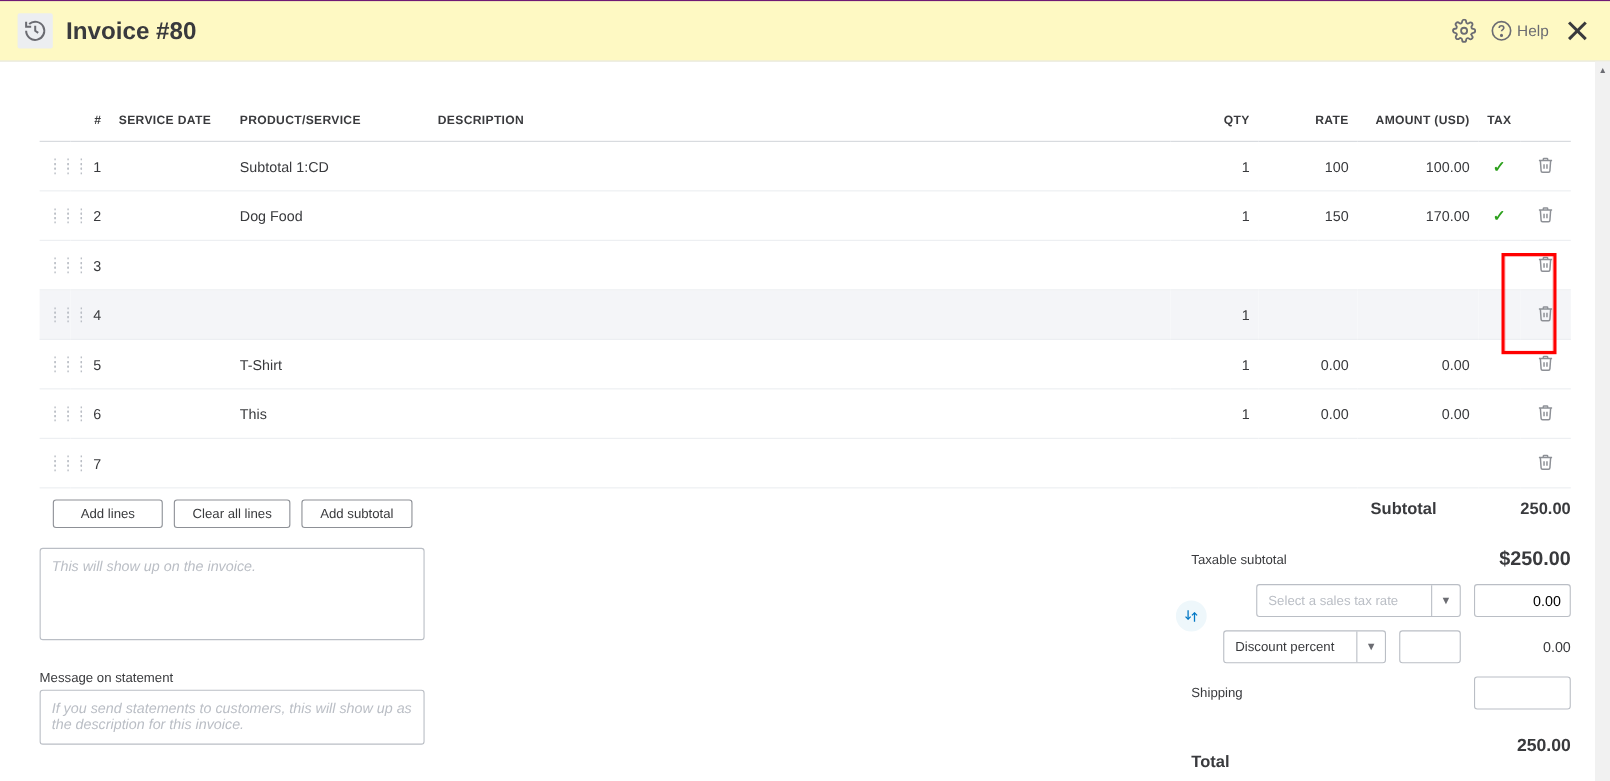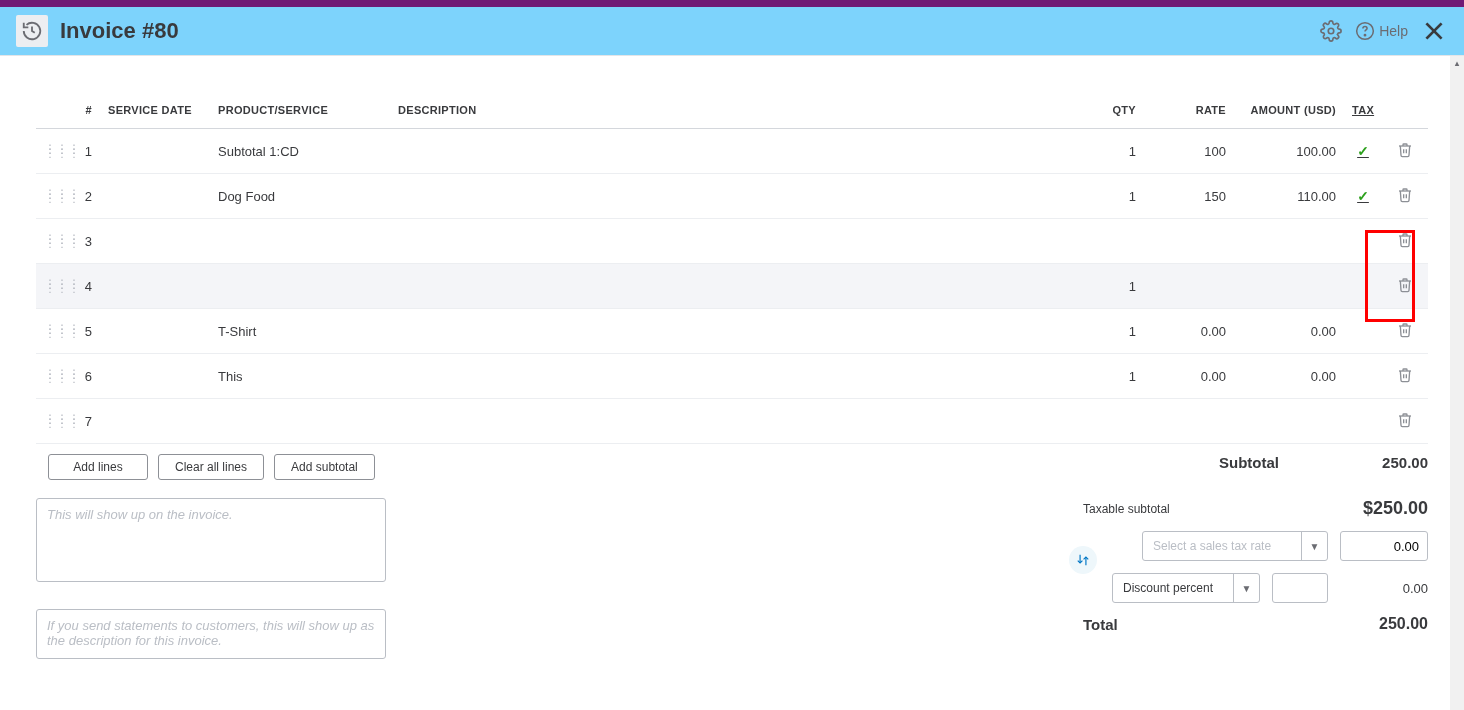--- a/index.html
+++ b/index.html
@@ -1,17 +1,17 @@
 <!DOCTYPE html>
 <html><head>
 <meta charset="utf-8">
 <style>
 * { box-sizing: border-box; margin: 0; padding: 0; }
 body { font-family: -apple-system, BlinkMacSystemFont, "Segoe UI", Helvetica, Arial, sans-serif; font-size: 13px; color: #393a3d; background: #fff; overflow-x: hidden; }
-.header { display: flex; align-items: center; justify-content: space-between; height: 56px; padding: 0 16px; background: #7dd3fc; border-bottom: 1px solid #e3e5e8; border-top: 7px solid #701a75; }
+.header { display: flex; align-items: center; justify-content: space-between; height: 56px; padding: 0 16px; background: #fef9c3; border-bottom: 1px solid #e3e5e8; border-top: 1px solid #701a75; }
 .header-left { display: flex; align-items: center; gap: 12px; }
 .header-icon-box { width: 32px; height: 32px; display: flex; align-items: center; justify-content: center; background: #eceef1; border-radius: 2px; }
 .header-title { font-size: 22px; font-weight: 700; color: #393a3d; }
 .header-right { display: flex; align-items: center; gap: 12px; }
 .header-help { display: flex; align-items: center; gap: 4px; color: #6b6c72; font-size: 14px; }
 .icon-btn { width: 24px; height: 24px; display: inline-flex; align-items: center; justify-content: center; color: #6b6c72; cursor: pointer; }
 .close-x { width: 28px; height: 28px; }
 
 .content { padding: 36px 36px 36px 36px; position: relative; }
 .scrollbar-right { position: absolute; top: 56px; right: 0; width: 14px; height: calc(100% - 56px); background: #f1f1f1; }
@@ -22,49 +22,49 @@
 .line-table td { padding: 0 8px; height: 45px; border-bottom: 1px solid #eceef1; font-size: 13px; color: #393a3d; vertical-align: middle; }
 .line-table tr.highlighted td { background: #f4f5f8; }
 .col-drag { width: 28px; text-align:center; }
 .col-num { width: 36px; text-align: right; }
 .col-sdate { width: 110px; }
 .col-prod { width: 180px; }
 .col-desc { width: auto; }
 .col-qty { width: 80px; text-align: right; }
 .col-rate { width: 90px; text-align: right; }
 .col-amt { width: 110px; text-align: right; }
-.col-tax { width: 38px; text-align: center; text-decoration: underline; }
+.col-tax { width: 38px; text-align: center; }
 .col-del { width: 46px; text-align: center; }
 th.col-qty, th.col-rate, th.col-amt { text-align: right; }
 th.col-num { text-align: right; }
 
 .drag-handle { color: #babec5; font-size: 12px; letter-spacing: 0px; line-height: 4px; }
 .drag-handle span { display: block; }
 .trash { color: #8d9096; display:inline-flex; }
 .check { color: #2ca01c; font-size: 14px; font-weight: bold; }
 
 .below-table { display: flex; justify-content: space-between; align-items: flex-start; margin-top: 10px; }
 .btn-row { display: flex; gap: 10px; margin-left: 12px; }
 .btn-outline { border: 1px solid #8d9096; background: #fff; color: #393a3d; font-size: 12px; padding: 5px 16px; border-radius: 3px; cursor: pointer; min-width: 100px; }
-.subtotal-row { display: flex; align-items: baseline; gap: 69px; font-size: 15px; font-weight: 600; }
+.subtotal-row { display: flex; align-items: baseline; gap: 42px; font-size: 15px; font-weight: 600; }
 .subtotal-row .value { min-width: 80px; text-align: right; }
 
 .bottom-area { display: flex; justify-content: space-between; margin-top: 18px; gap: 40px; }
 .bottom-left { flex: 0 0 350px; }
 .field-label { font-size: 12px; color: #393a3d; margin-bottom: 4px; display: block; }
 .textarea { width: 100%; height: 84px; border: 1px solid #babec5; border-radius: 3px; padding: 8px 10px; font-size: 13px; font-family: inherit; resize: none; }
 .textarea::placeholder { color: #babec5; font-style: italic; }
 .field-block + .field-block { margin-top: 24px; }
 
 .bottom-right { flex: 0 0 345px; display: flex; flex-direction: column; gap: 12px; align-items: flex-end; }
 .summary-line { display: flex; align-items: center; justify-content: space-between; gap: 12px; width: 100%; }
 .summary-line .label { font-size: 12px; color: #393a3d; }
 .summary-line .value { min-width: 88px; text-align: right; font-size: 14px; }
 .summary-line.bold .value { font-weight: 700; font-size: 16px; }
-.summary-line.bold .label { font-weight: 600; font-size: 15px; }
+.summary-line.bold .label { font-weight: 600; font-size: 15px; margin-top: 27px; }
 .taxable-sub-value { font-size: 18px; font-weight: 700; }
 .select-box { display:flex; align-items:center; border: 1px solid #babec5; border-radius: 3px; height: 30px; font-size: 12px; color: #393a3d; }
 .select-box.placeholder .sel-text { color: #babec5; }
 .sel-text { padding: 0 10px; flex: 1; }
 .sel-caret { width: 26px; height: 100%; border-left: 1px solid #babec5; display:flex; align-items: center; justify-content:center; font-size: 10px; color: #6b6c72; }
 .num-input { width: 88px; height: 30px; border: 1px solid #babec5; border-radius: 3px; text-align: right; padding: 0 8px; font-size: 13px; font-family: inherit; }
 .tax-row, .discount-row { display:flex; align-items:center; justify-content: flex-end; gap: 12px; width:100%; }
 .discount-select { width: 148px; }
 .tax-select { width: 186px; }
 .discount-input { width: 56px; height: 30px; border: 1px solid #babec5; border-radius: 3px; padding: 0 6px; font-size: 13px; }
@@ -165,21 +165,21 @@
               <span>⋮⋮⋮</span>
               <span>⋮⋮⋮</span>
             </div>
           </td>
           <td class="col-num">2</td>
           <td class="col-sdate"></td>
           <td class="col-prod">Dog Food</td>
           <td class="col-desc"></td>
           <td class="col-qty" style="text-align:right">1</td>
           <td class="col-rate" style="text-align:right">150</td>
-          <td class="col-amt" style="text-align:right">110.00</td>
+          <td class="col-amt" style="text-align:right">170.00</td>
           <td class="col-tax" style="text-align:center"><span class="check">✓</span></td>
           <td class="col-del" style="text-align:center"><span class="trash">
               <svg width="16" height="16" viewBox="0 0 24 24" fill="none" stroke="#8d9096" stroke-width="2">
                 <polyline points="3 6 5 6 21 6"></polyline>
                 <path d="M19 6l-1 14a2 2 0 0 1-2 2H8a2 2 0 0 1-2-2L5 6"></path>
                 <path d="M10 11v6"></path>
                 <path d="M14 11v6"></path>
                 <path d="M9 6V4a1 1 0 0 1 1-1h4a1 1 0 0 1 1 1v2"></path>
               </svg>
             </span></td>
@@ -323,20 +323,21 @@
       <span class="value">250.00</span>
     </div>
   </div>
 
   <div class="bottom-area">
     <div class="bottom-left">
       <div class="field-block">
         <textarea class="textarea" placeholder="This will show up on the invoice." style=""></textarea>
       </div>
       <div class="field-block">
+        <label class="field-label">Message on statement</label>
         <textarea class="textarea" style="height: 50px;" placeholder="If you send statements to customers, this will show up as the description for this invoice."></textarea>
       </div>
     </div>
 
     <div style="flex:1; position:relative;">
       <div style="position:absolute; right:-10px; top:48px;" class="swap-btn">
         <svg width="14" height="14" viewBox="0 0 24 24" fill="none" stroke="#0077c5" stroke-width="2">
             <polyline points="7 3 7 17"></polyline>
             <polyline points="3 13 7 17 11 13"></polyline>
             <polyline points="17 21 17 7"></polyline>
@@ -361,20 +362,24 @@
 
       <div class="discount-row">
         <div class="select-box discount-select">
           <span class="sel-text">Discount percent</span>
           <span class="sel-caret">▼</span>
         </div>
         <input class="discount-input" value="" style="">
         <span class="value" style="min-width:88px; text-align:right;">0.00</span>
       </div>
 
+      <div class="summary-line">
+        <span class="label">Shipping</span>
+        <input class="num-input" value="" style="">
+      </div>
 
       <div class="summary-line bold">
         <span class="label">Total</span>
         <span class="value">250.00</span>
       </div>
     </div>
   </div>
 
   <div class="red-box" id="redbox" style="top: 230px; left: 1365px; width: 50px; height: 92px; position: fixed;"></div>
 

